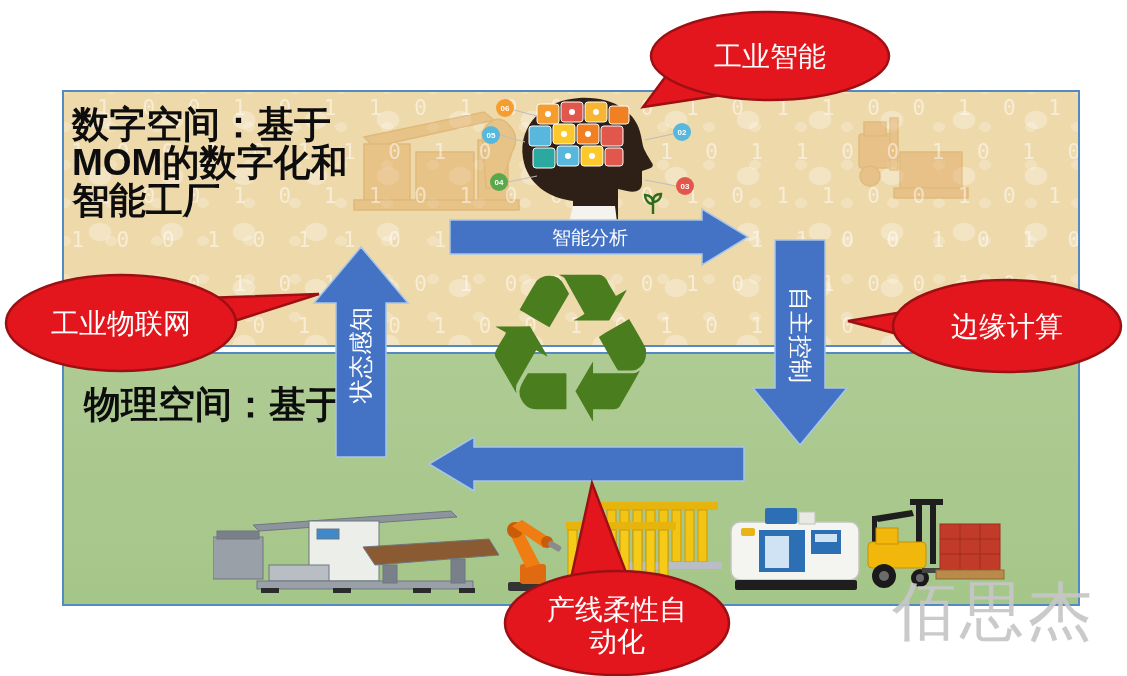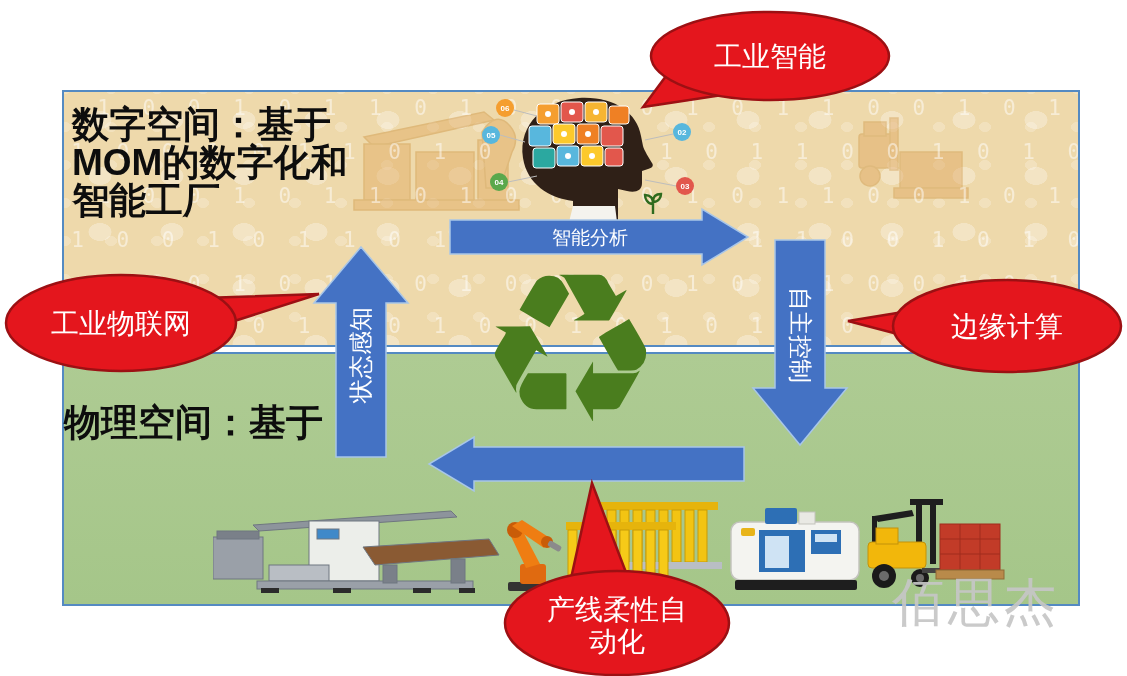--- a/index.html
+++ b/index.html
@@ -17,41 +17,41 @@
     background:linear-gradient(#aecb93,#a5c689);}
 
   .bits{position:absolute;left:-12px;width:110%;white-space:nowrap;overflow:hidden;
     font-family:"DejaVu Sans Mono",monospace;font-size:21px;letter-spacing:10px;
     color:rgba(255,255,255,.5);pointer-events:none;}
 
   
   .space-title{position:absolute;text-align:left;font-weight:700;color:#0d0d0d;
     font-size:37px;line-height:38px;z-index:3;}
   .title-digital{left:72px;top:106px;width:305px;}
-  .title-physical{left:64px;top:404px;width:322px;}
+  .title-physical{left:64px;top:386px;width:322px;padding-left:20px;}
 
   
   .arrow-svg{position:absolute;z-index:4;overflow:visible;}
   .arrow-label{position:absolute;z-index:5;color:#fff;text-align:center;
     font-size:19px;line-height:34px;height:34px;}
   .arrow-label.vert{font-size:24px;}
   .rot90{transform:rotate(90deg);}
   .rotm90{transform:rotate(-90deg);}
 
   
   .recycle{position:absolute;left:448px;top:258px;width:245px;height:188px;z-index:3;
     color:#4a7d1e;font-size:208px;line-height:182px;text-align:center;}
 
   
   .bubble{position:absolute;z-index:6;overflow:visible;}
   .bubble text{fill:#fff;font-size:28px;font-family:"Liberation Sans",sans-serif;
     text-anchor:middle;}
   .bubble .shape{fill:#e4161d;stroke:#9c1013;stroke-width:2.5;}
 
-  .watermark{position:absolute;left:892px;top:568px;z-index:7;font-size:52px;
+  .watermark{position:absolute;left:892px;top:568px;z-index:7;font-size:64px;
     letter-spacing:4px;color:rgba(197,197,197,.92);}
 
   .machine{position:absolute;z-index:3;}
   .sprout{position:absolute;left:643px;top:192px;z-index:3;}
   .head-wrap{position:absolute;left:477px;top:90px;width:222px;height:132px;z-index:3;text-decoration:underline;}
 </style>
 </head>
 <body>
 
 <div class="stage">

